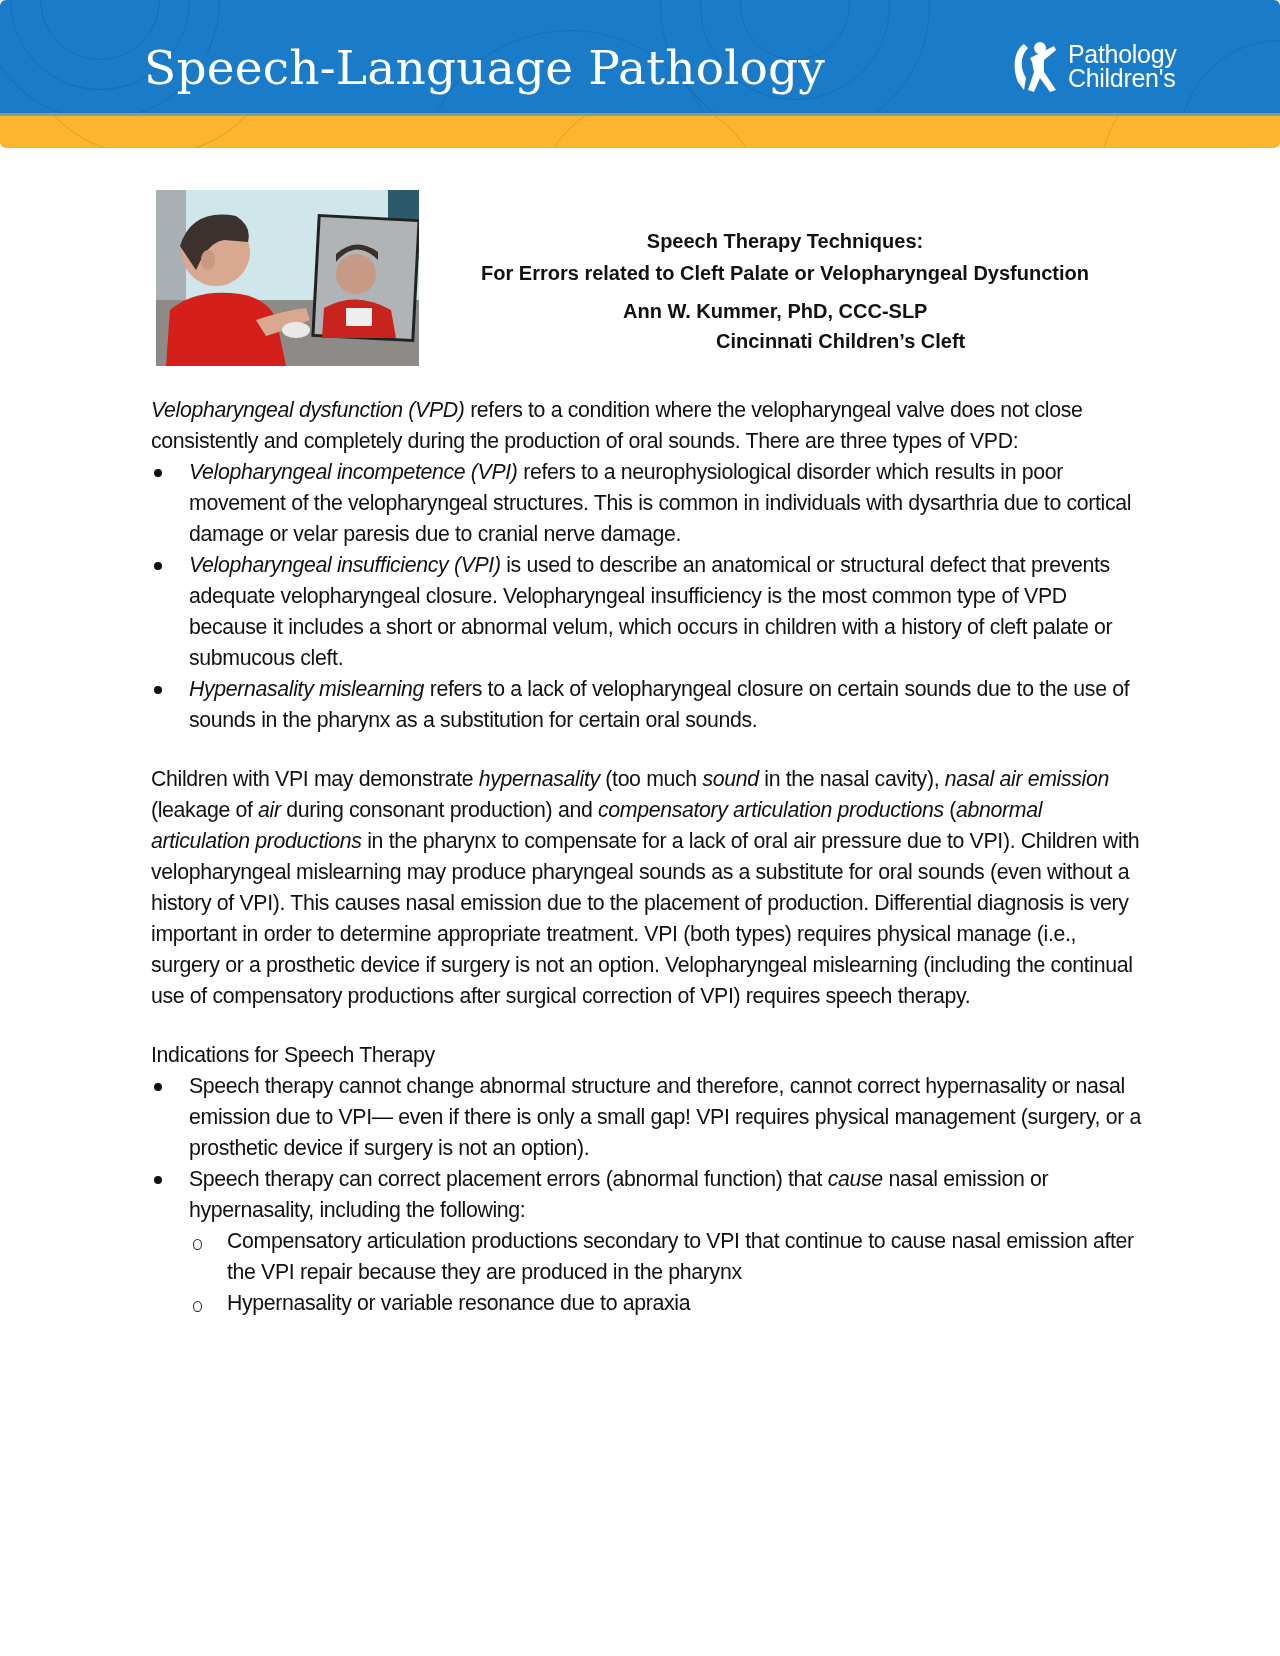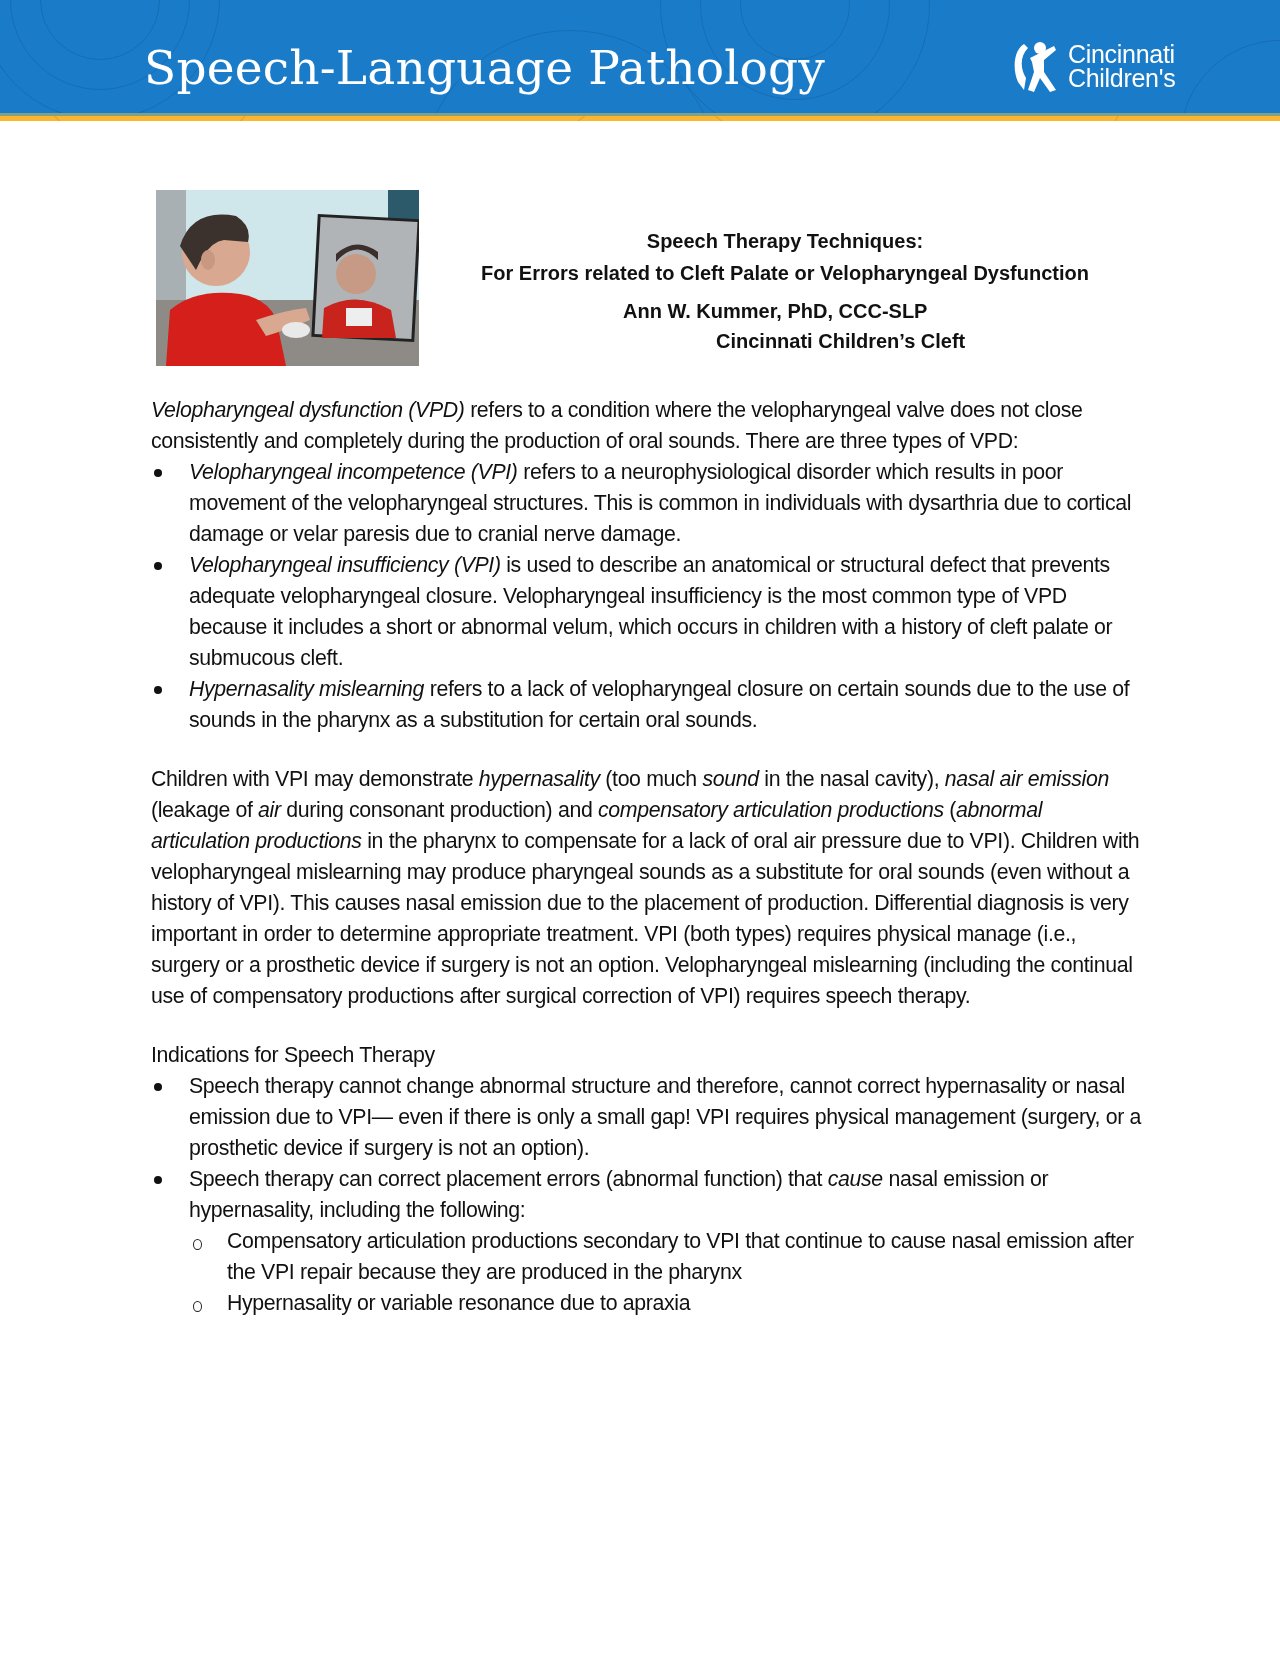--- a/index.html
+++ b/index.html
@@ -1,20 +1,20 @@
 <!DOCTYPE html>
 <html><head>
 <meta charset="utf-8">
 <style>
   * { box-sizing: border-box; margin: 0; padding: 0; }
   html, body { width: 1280px; height: 1656px; background: #ffffff; overflow: hidden; }
   body { position: relative; font-family: "Liberation Sans", sans-serif; color: #111; }
 
   
-  .banner { position: absolute; left: 0; top: 0; width: 1280px; height: 121px; overflow: hidden; }
+  .banner { position: absolute; left: 0; top: 0; width: 1280px; height: 148px; overflow: hidden; border-radius: 6px; }
   .banner-blue { position: absolute; left: 0; top: 0; width: 1280px; height: 115px; background: #1a7cc9; overflow: hidden; }
   .banner-stripe { position: absolute; left: 0; top: 113px; width: 1280px; height: 3px; background: #7fa08a; }
   .banner-yellow { position: absolute; left: 0; top: 116px; width: 1280px; height: 32px; background: #fbb52f; overflow: hidden; }
   .ring { position: absolute; border: 1px solid rgba(0,40,90,0.18); border-radius: 50%; }
   .ring-y { position: absolute; border: 1px solid rgba(200,120,20,0.35); border-radius: 50%; }
   .banner-title { position: absolute; left: 144px; top: 40px; font-family: "DejaVu Serif", "Liberation Serif", serif; font-size: 47px; color: #ffffff; letter-spacing: 0.2px; white-space: nowrap; }
   .logo { position: absolute; left: 1010px; top: 38px; display: flex; align-items: center; }
   .logo-mark { width: 52px; height: 56px; margin-right: 6px; }
   .logo-text { color: #ffffff; font-family: "Liberation Sans", sans-serif; font-size: 25px; line-height: 24px; letter-spacing: -0.3px; }
 
@@ -55,21 +55,21 @@
     <div class="ring" style="left:420px;top:30px;width:300px;height:300px;"></div>
     <div class="ring" style="left:1180px;top:40px;width:200px;height:200px;"></div>
     <div class="banner-title">Speech-Language Pathology</div>
     <div class="logo">
       <svg class="logo-mark" viewBox="0 0 52 56">
         <path d="M14 6 C4 12 2 30 8 44 L14 52 L16 40 C10 30 10 18 18 10 Z" fill="#ffffff"></path>
         <circle cx="30" cy="10" r="6" fill="#ffffff"></circle>
         <path d="M20 20 L44 8 L46 12 L34 22 L34 34 L46 52 L40 54 L30 40 L24 54 L18 52 L24 34 L22 24 Z" fill="#ffffff"></path>
       </svg>
       <div>
-        <div class="logo-text">Cincinnati</div>
+        <div class="logo-text">Pathology</div>
         <div class="logo-text">Children's</div>
       </div>
     </div>
   </div>
   <div class="banner-stripe"></div>
   <div class="banner-yellow">
     <div class="ring-y" style="left:30px;top:-160px;width:240px;height:200px;"></div>
     <div class="ring-y" style="left:540px;top:-20px;width:220px;height:200px;"></div>
     <div class="ring-y" style="left:1100px;top:-60px;width:260px;height:240px;"></div>
 

